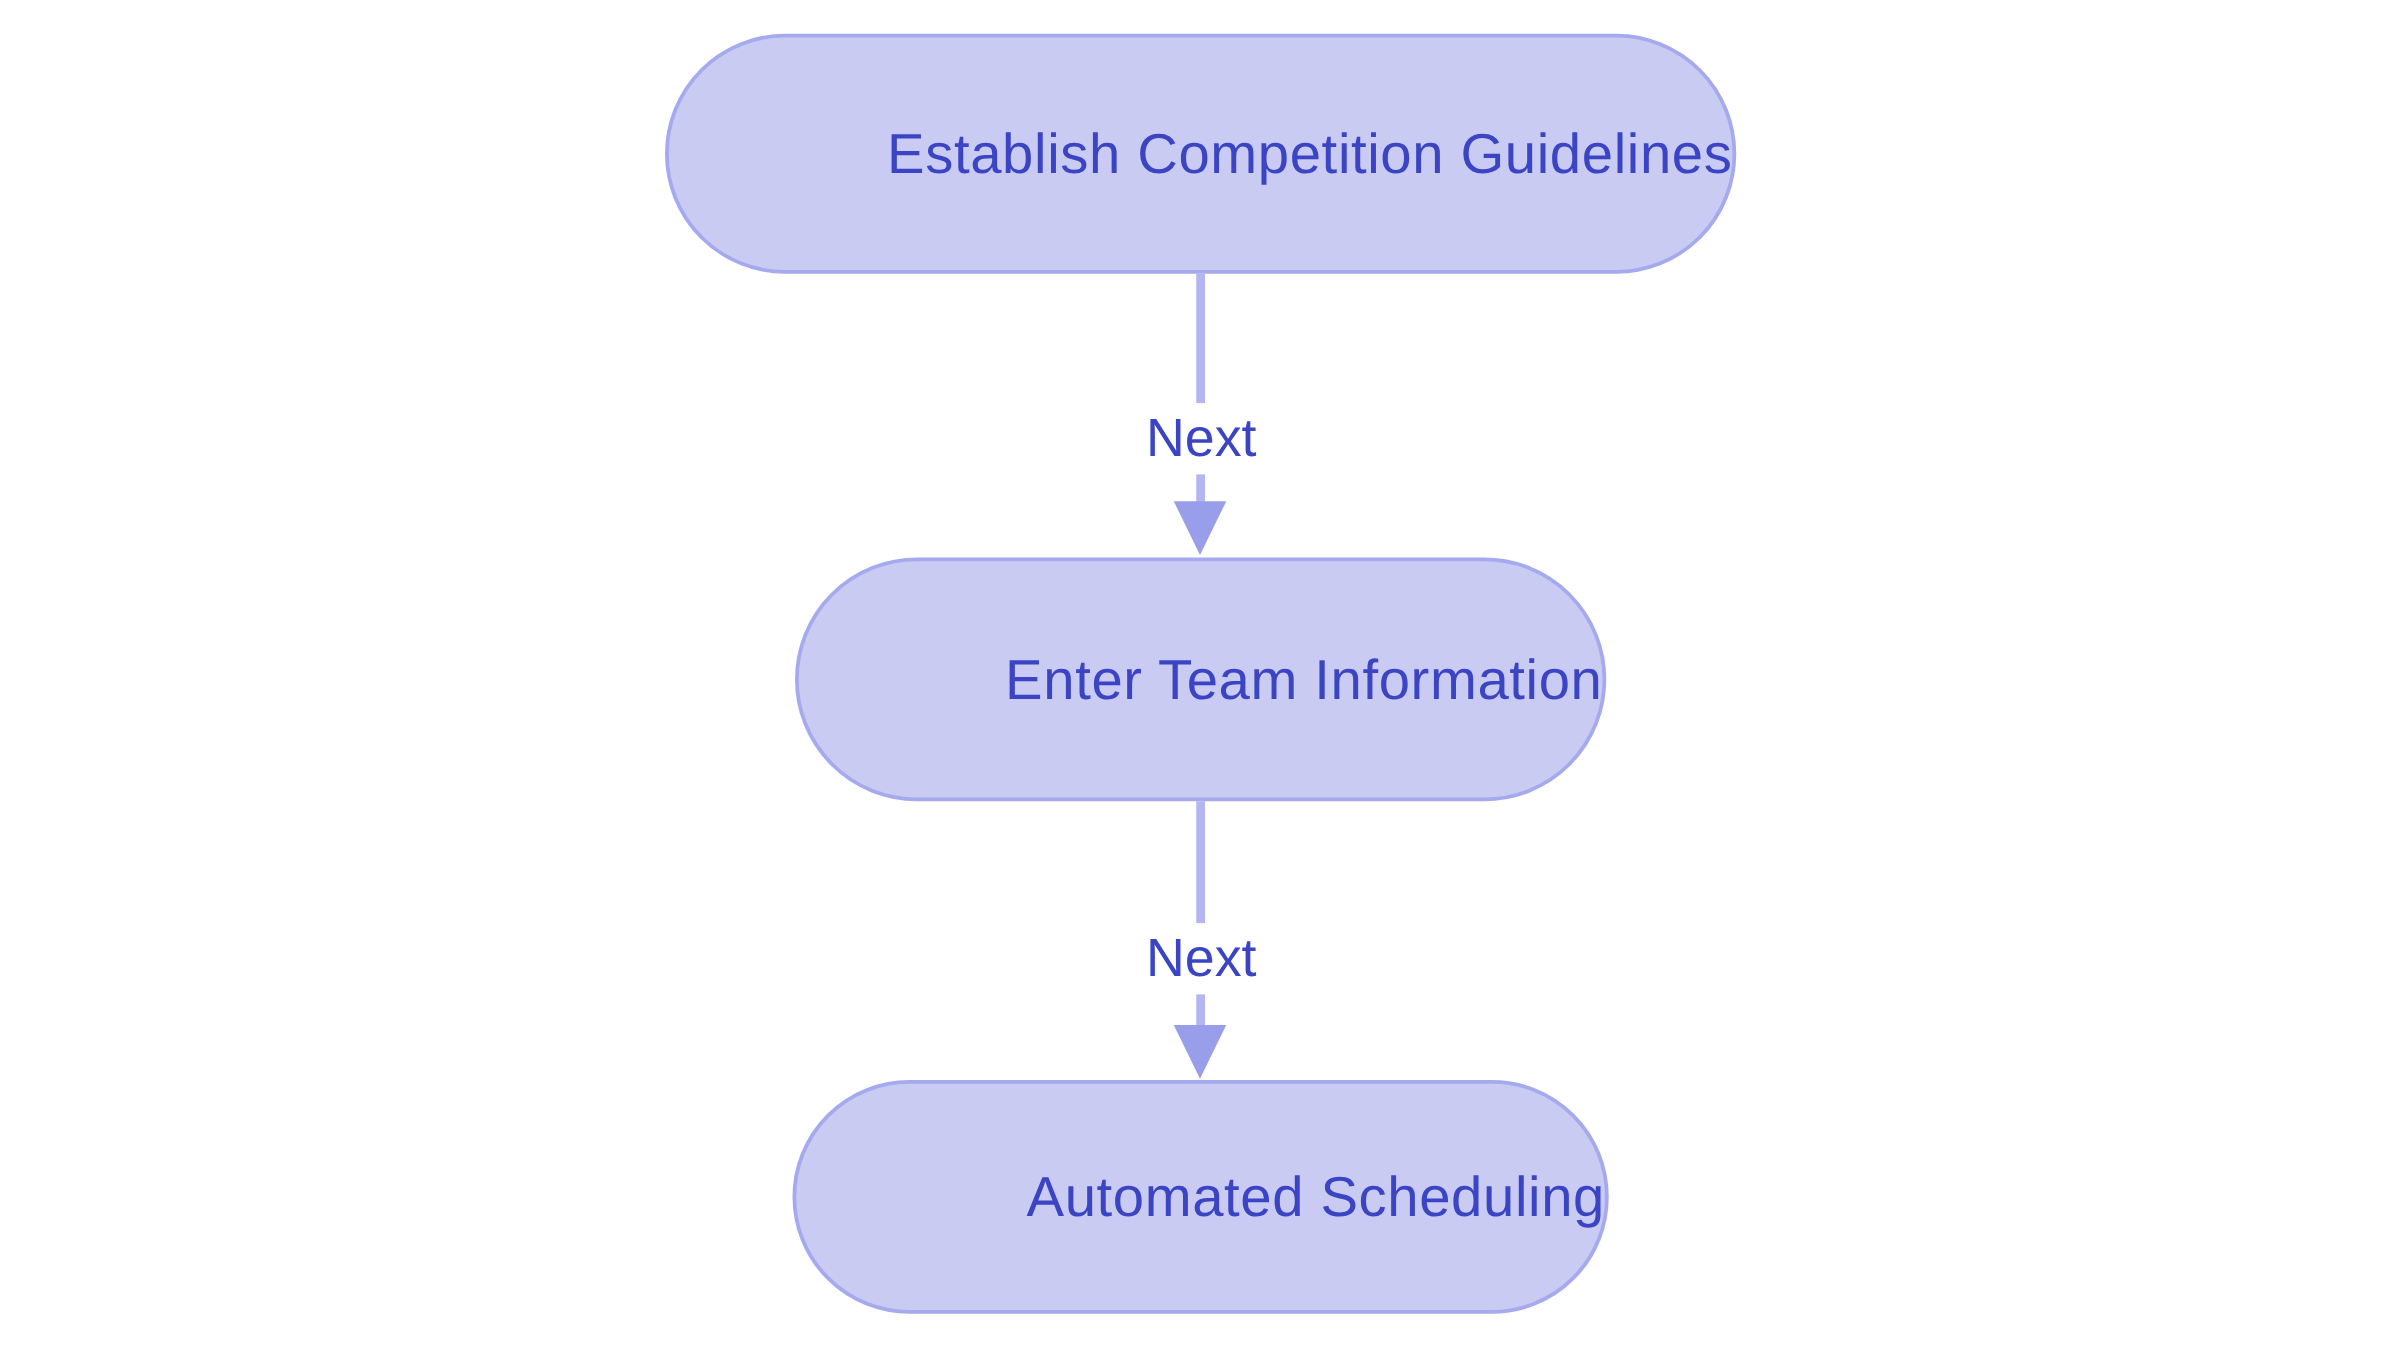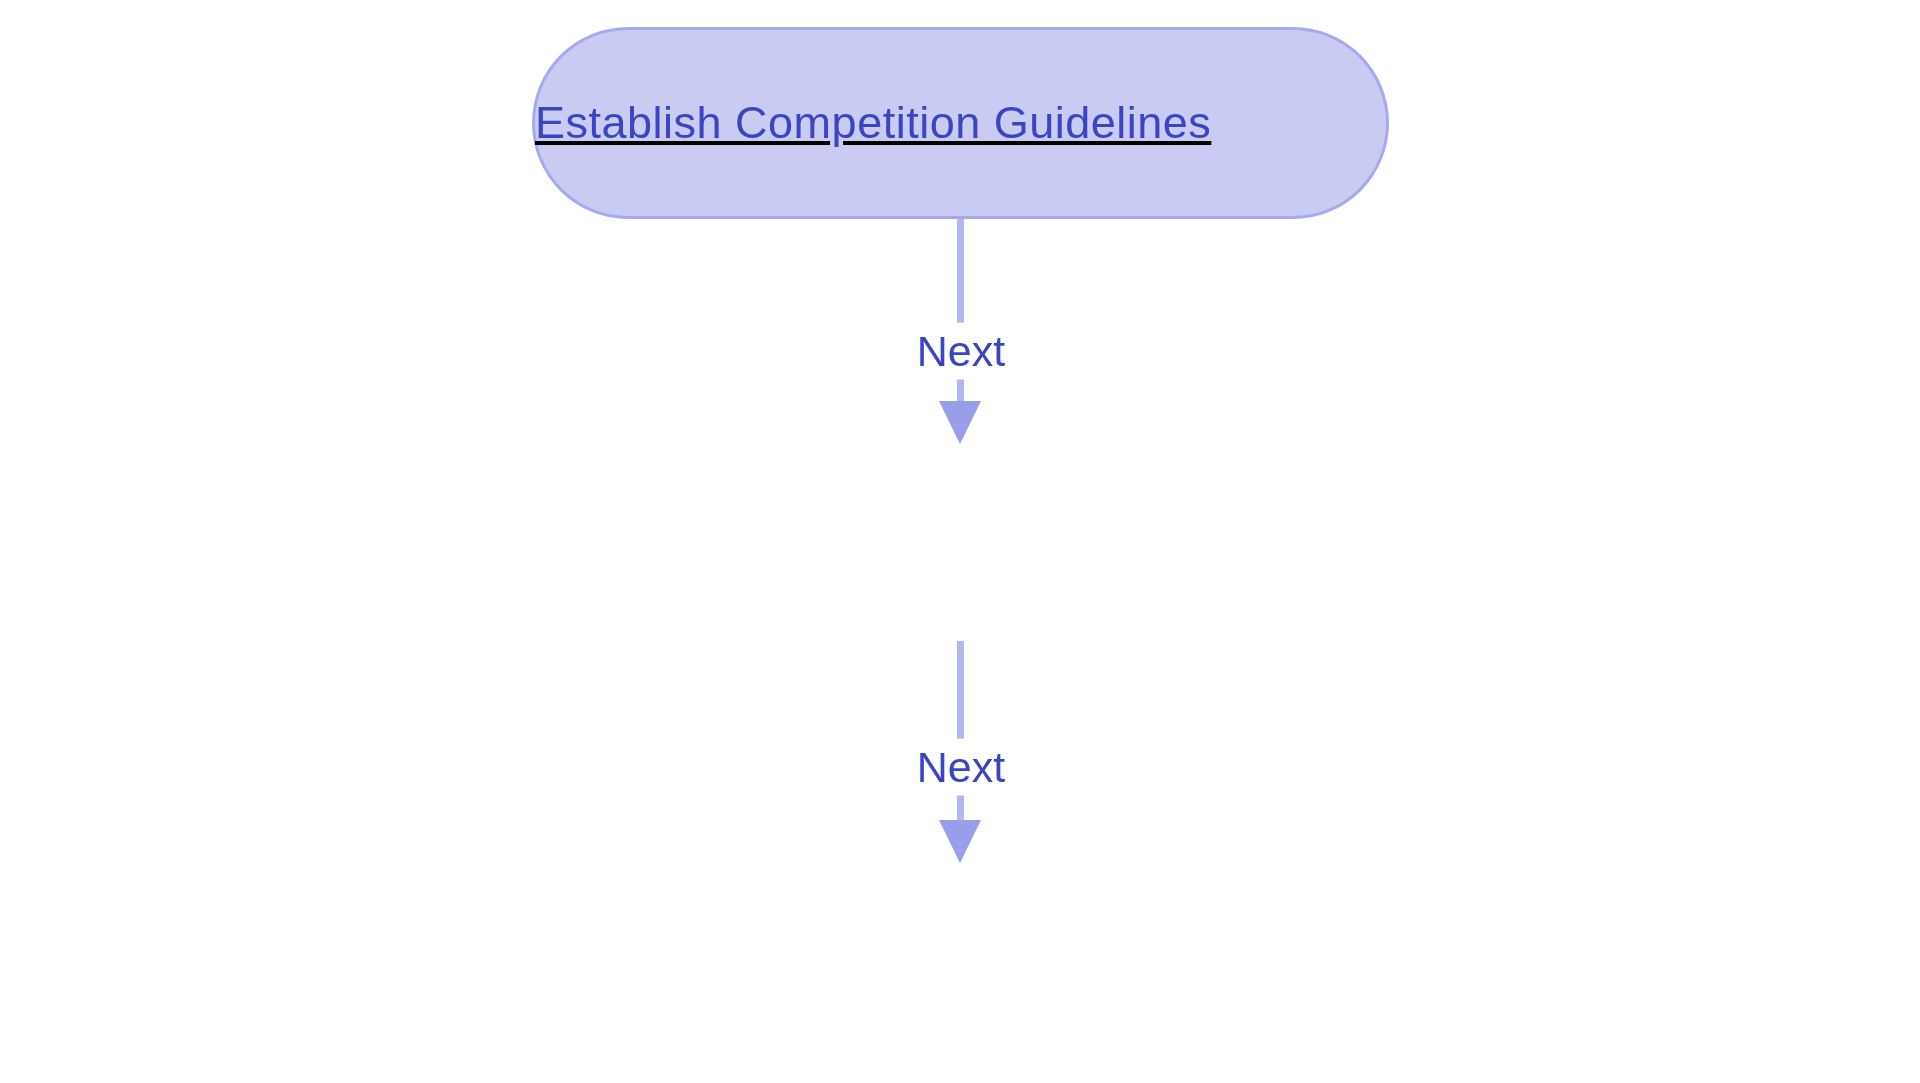--- a/index.html
+++ b/index.html
@@ -23,23 +23,22 @@
     overflow: hidden;
   }
 
   .flow-node {
     position: absolute;
     background: var(--node-fill);
     border: 3px solid var(--node-border);
     border-radius: 98px;
     display: flex;
     align-items: center;
-    justify-content: flex-start;
+    justify-content: flex-end;
     text-align: center;
-    text-decoration: underline;
   }
   .flow-node .node-label {
     color: var(--node-text);
     font-size: 45px;
     letter-spacing: 0.5px;
     line-height: 1.15;
     white-space: nowrap;
   }
 
   .node-1 { left: 532px; top: 27px;  width: 857px; height: 192px; }
@@ -84,19 +83,25 @@
 <div class="canvas">
 
   <div class="flow-node node-1">
     <span class="node-label">Establish Competition Guidelines</span>
   </div>
 
   <div class="edge-line edge1-line"></div>
   <div class="edge-arrowhead edge1-arrowhead"></div>
   <div class="edge-label edge1-label">Next</div>
 
+  <div class="flow-node node-2">
+    <span class="node-label">Enter Team Information</span>
+  </div>
 
   <div class="edge-line edge2-line"></div>
   <div class="edge-arrowhead edge2-arrowhead"></div>
   <div class="edge-label edge2-label">Next</div>
 
+  <div class="flow-node node-3">
+    <span class="node-label">Automated Scheduling</span>
+  </div>
 
 </div>
 
 </body></html>

